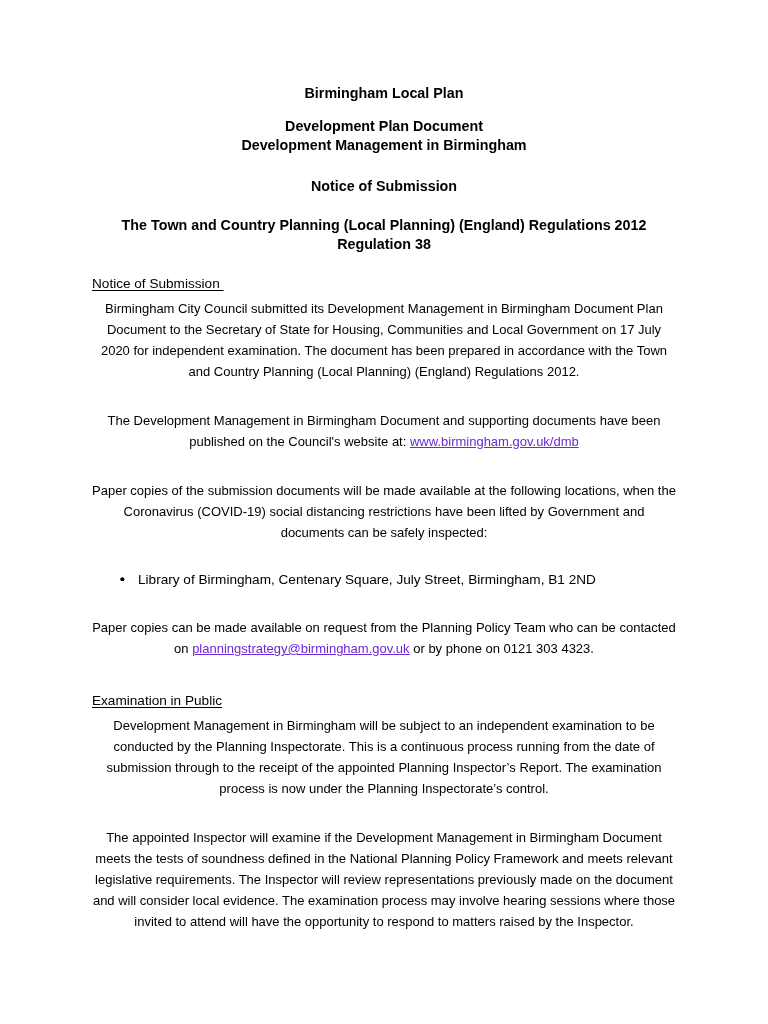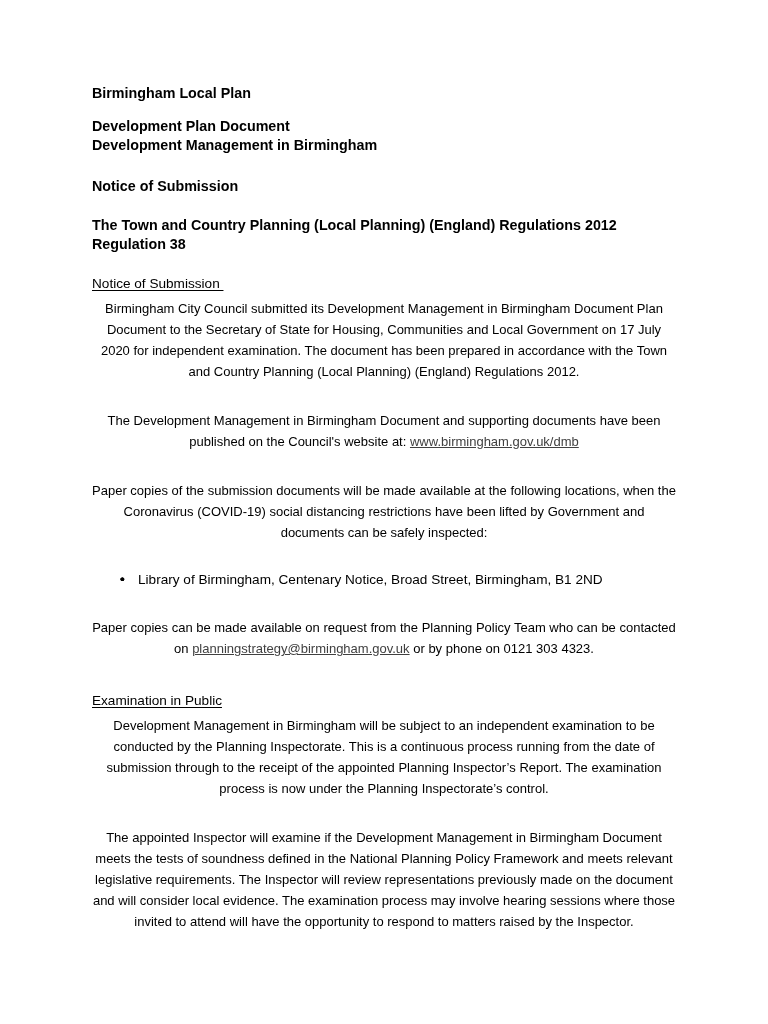--- a/index.html
+++ b/index.html
@@ -22,20 +22,21 @@
     background: #ffffff;
     box-sizing: border-box;
     padding: 84px 92px 0 92px;
   }
   .content {
     width: 584px;
   }
 
   
   .title-block {
+    text-align: center;
   }
   .title-line {
     font-weight: bold;
     font-size: 14.3px;
     line-height: 19px;
     color: #000;
   }
   .title-gap-sm { height: 14px; }
   .title-gap-md { height: 22px; }
   .title-gap-lg { height: 20px; }
@@ -61,21 +62,21 @@
     text-align: center;
   }
   p.body.tight {
     margin-bottom: 12px;
   }
   .spacer-14 { height: 14px; }
   .spacer-18 { height: 18px; }
   .spacer-20 { height: 20px; }
 
   a.link {
-    color: #404040;
+    color: #6d28d9;
     text-decoration: underline;
     text-underline-offset: 1px;
   }
 
   ul.addresses {
     list-style: none;
     margin: 0 0 14px 0;
     padding: 0;
   }
   ul.addresses li {
@@ -130,21 +131,21 @@
 
     <ul class="addresses">
       <li>
         <span class="bullet">•</span>
       </li>
       <li>
         <span class="bullet">•</span>
       </li>
       <li>
         <span class="bullet">•</span>
-        <span>Library of Birmingham, Centenary Notice, Broad Street, Birmingham, B1 2ND</span>
+        <span>Library of Birmingham, Centenary Square, July Street, Birmingham, B1 2ND</span>
       </li>
     </ul>
 
     <div class="spacer-14"></div>
 
     <p class="body"><span>Paper copies can be made available on request from the Planning Policy Team who can be contacted on </span><a class="link" href="#">planningstrategy@birmingham.gov.uk</a><span> or by phone on 0121 303 4323.</span></p>
 
     <div class="spacer-18"></div>
 
     <div class="heading-wrap">

